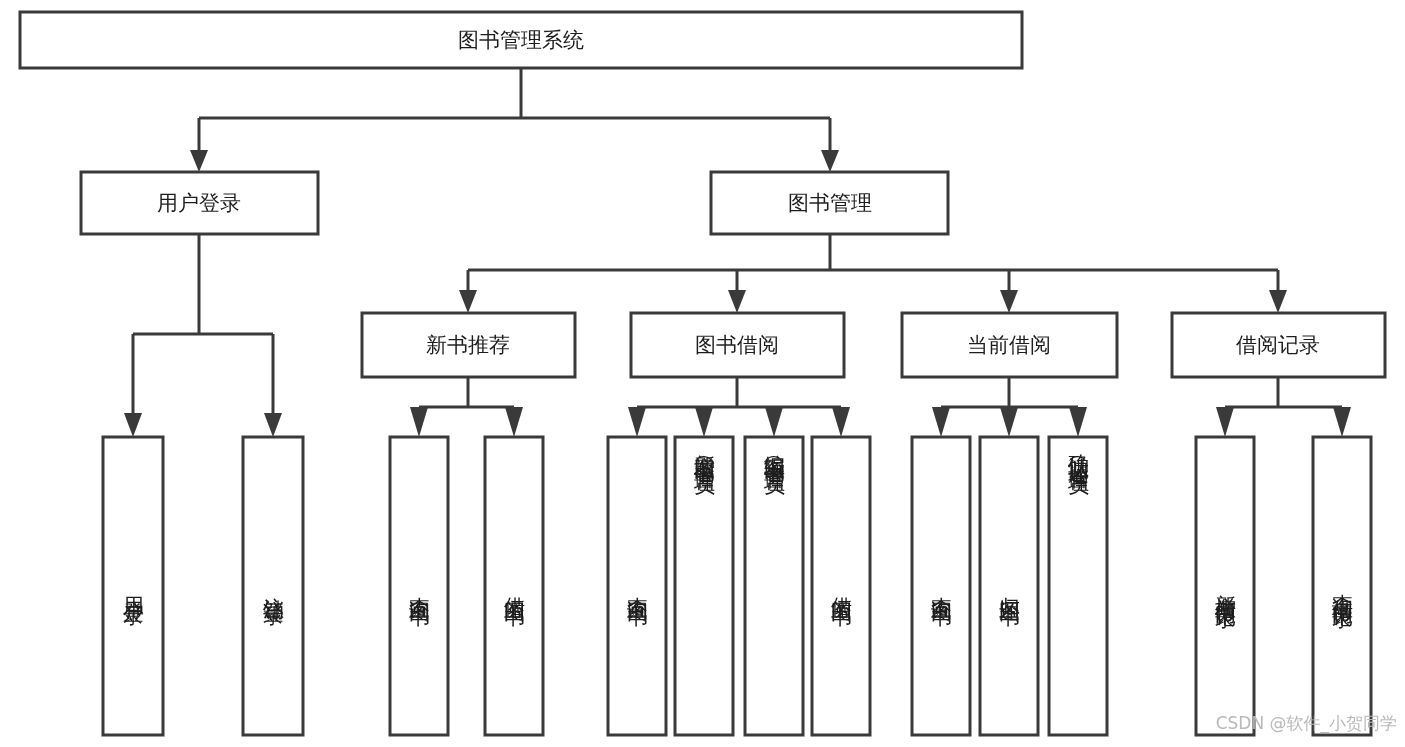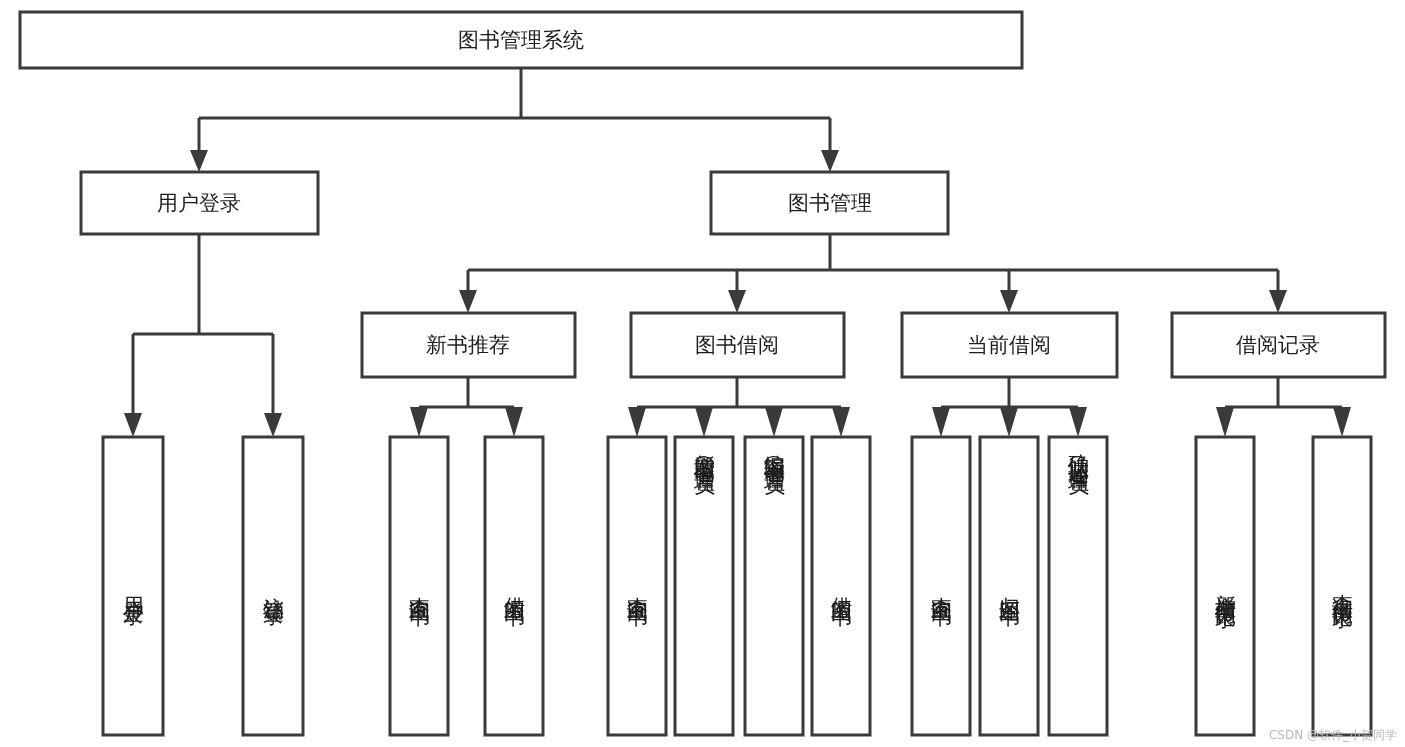--- a/index.html
+++ b/index.html
@@ -61,23 +61,23 @@
     font-family: "DejaVu Sans", "Liberation Sans", sans-serif;
     font-size: 21px;
     line-height: 1;
     letter-spacing: 3px;
     color: #1d1d1d;
     white-space: nowrap;
   }
   .watermark {
     position: absolute;
     right: 8px;
-    bottom: 3px;
-    font-family: "DejaVu Sans", "Liberation Sans", sans-serif;
-    font-size: 12px;
+    bottom: 12px;
+    font-family: "DejaVu Sans", "Liberation Sans", sans-serif;
+    font-size: 17px;
     color: #b9b9b9;
     white-space: nowrap;
   }
 </style>
 </head>
 <body>
 
 <div id="diagram-root">
 
   <svg class="flow" viewBox="0 0 1405 747" xmlns="http://www.w3.org/2000/svg">

